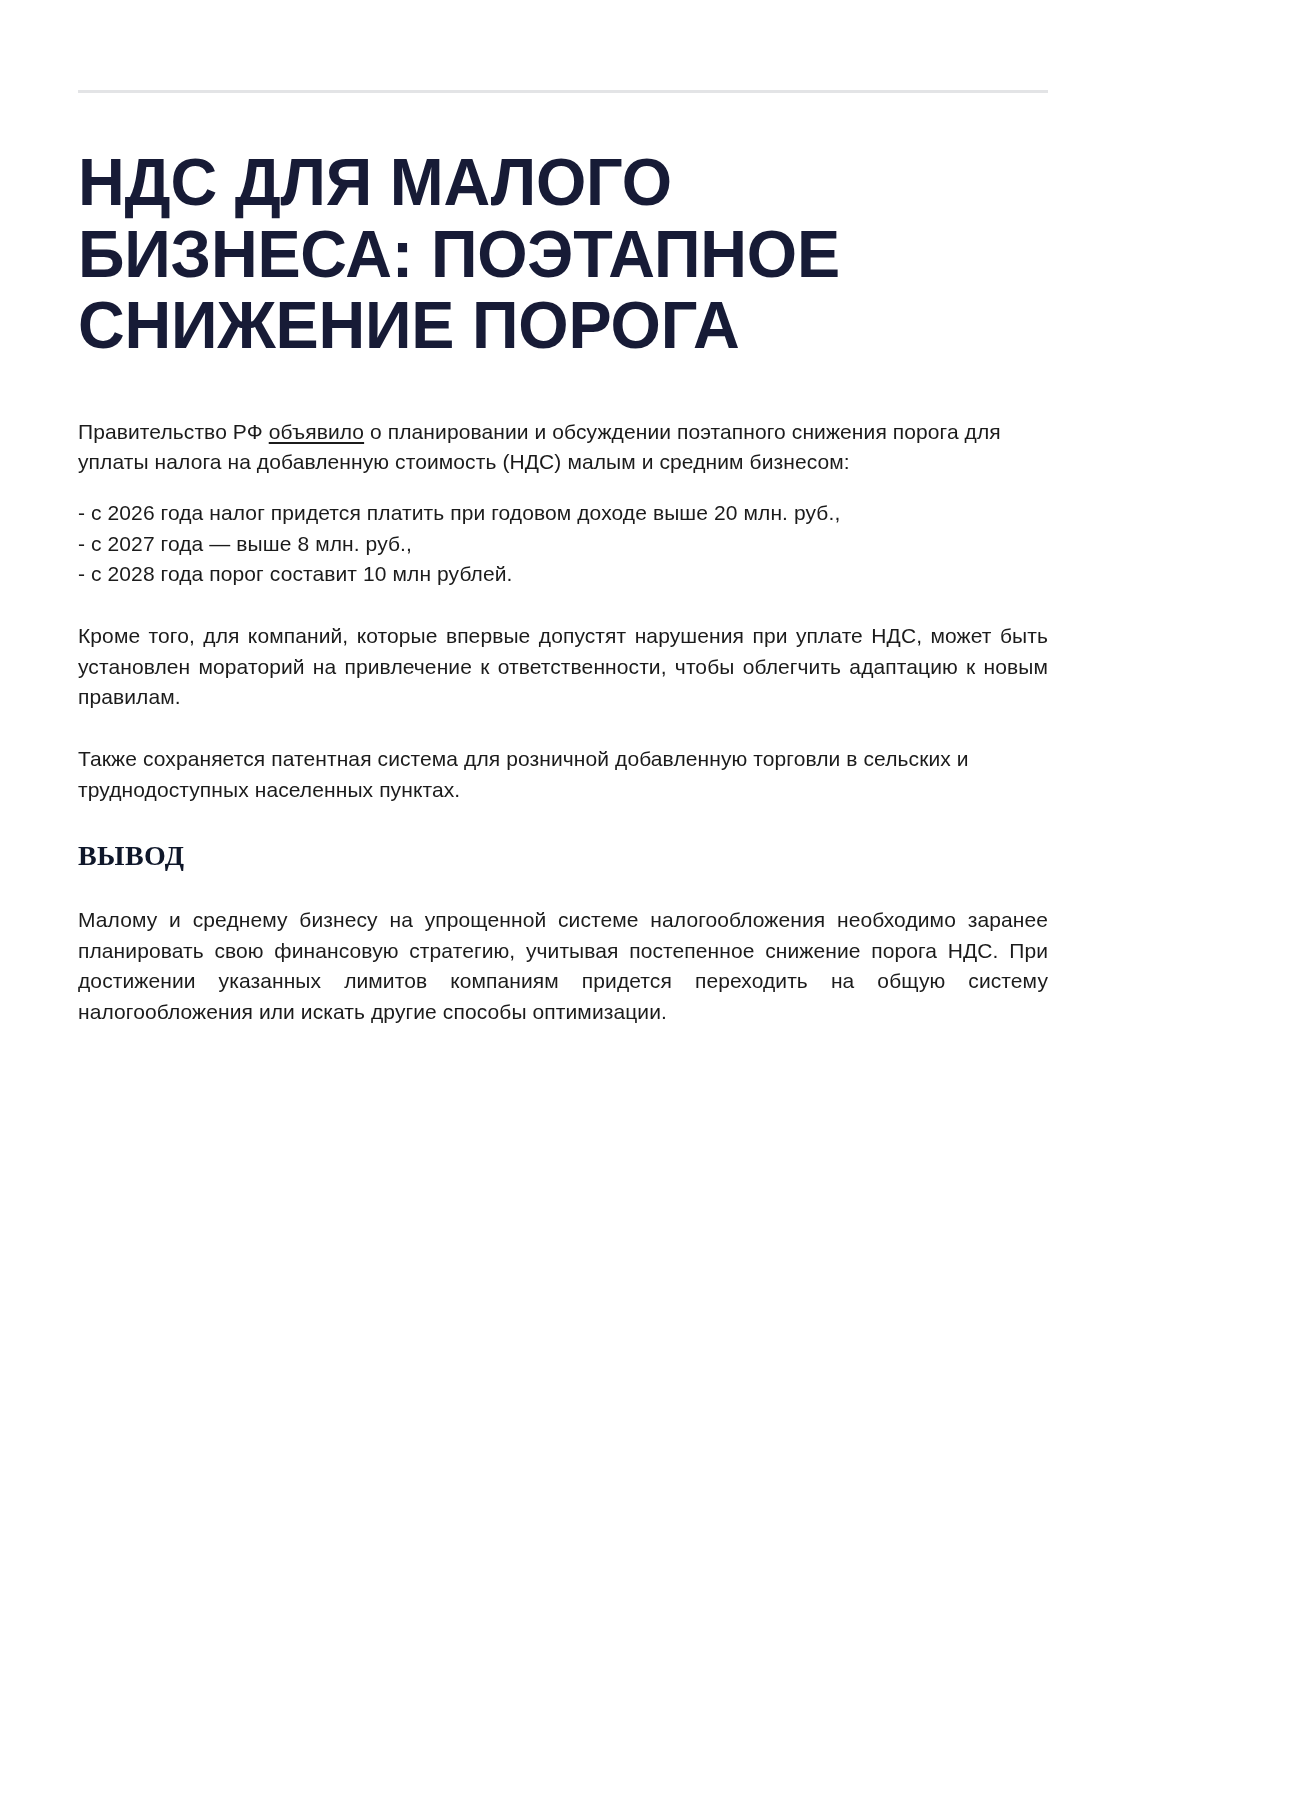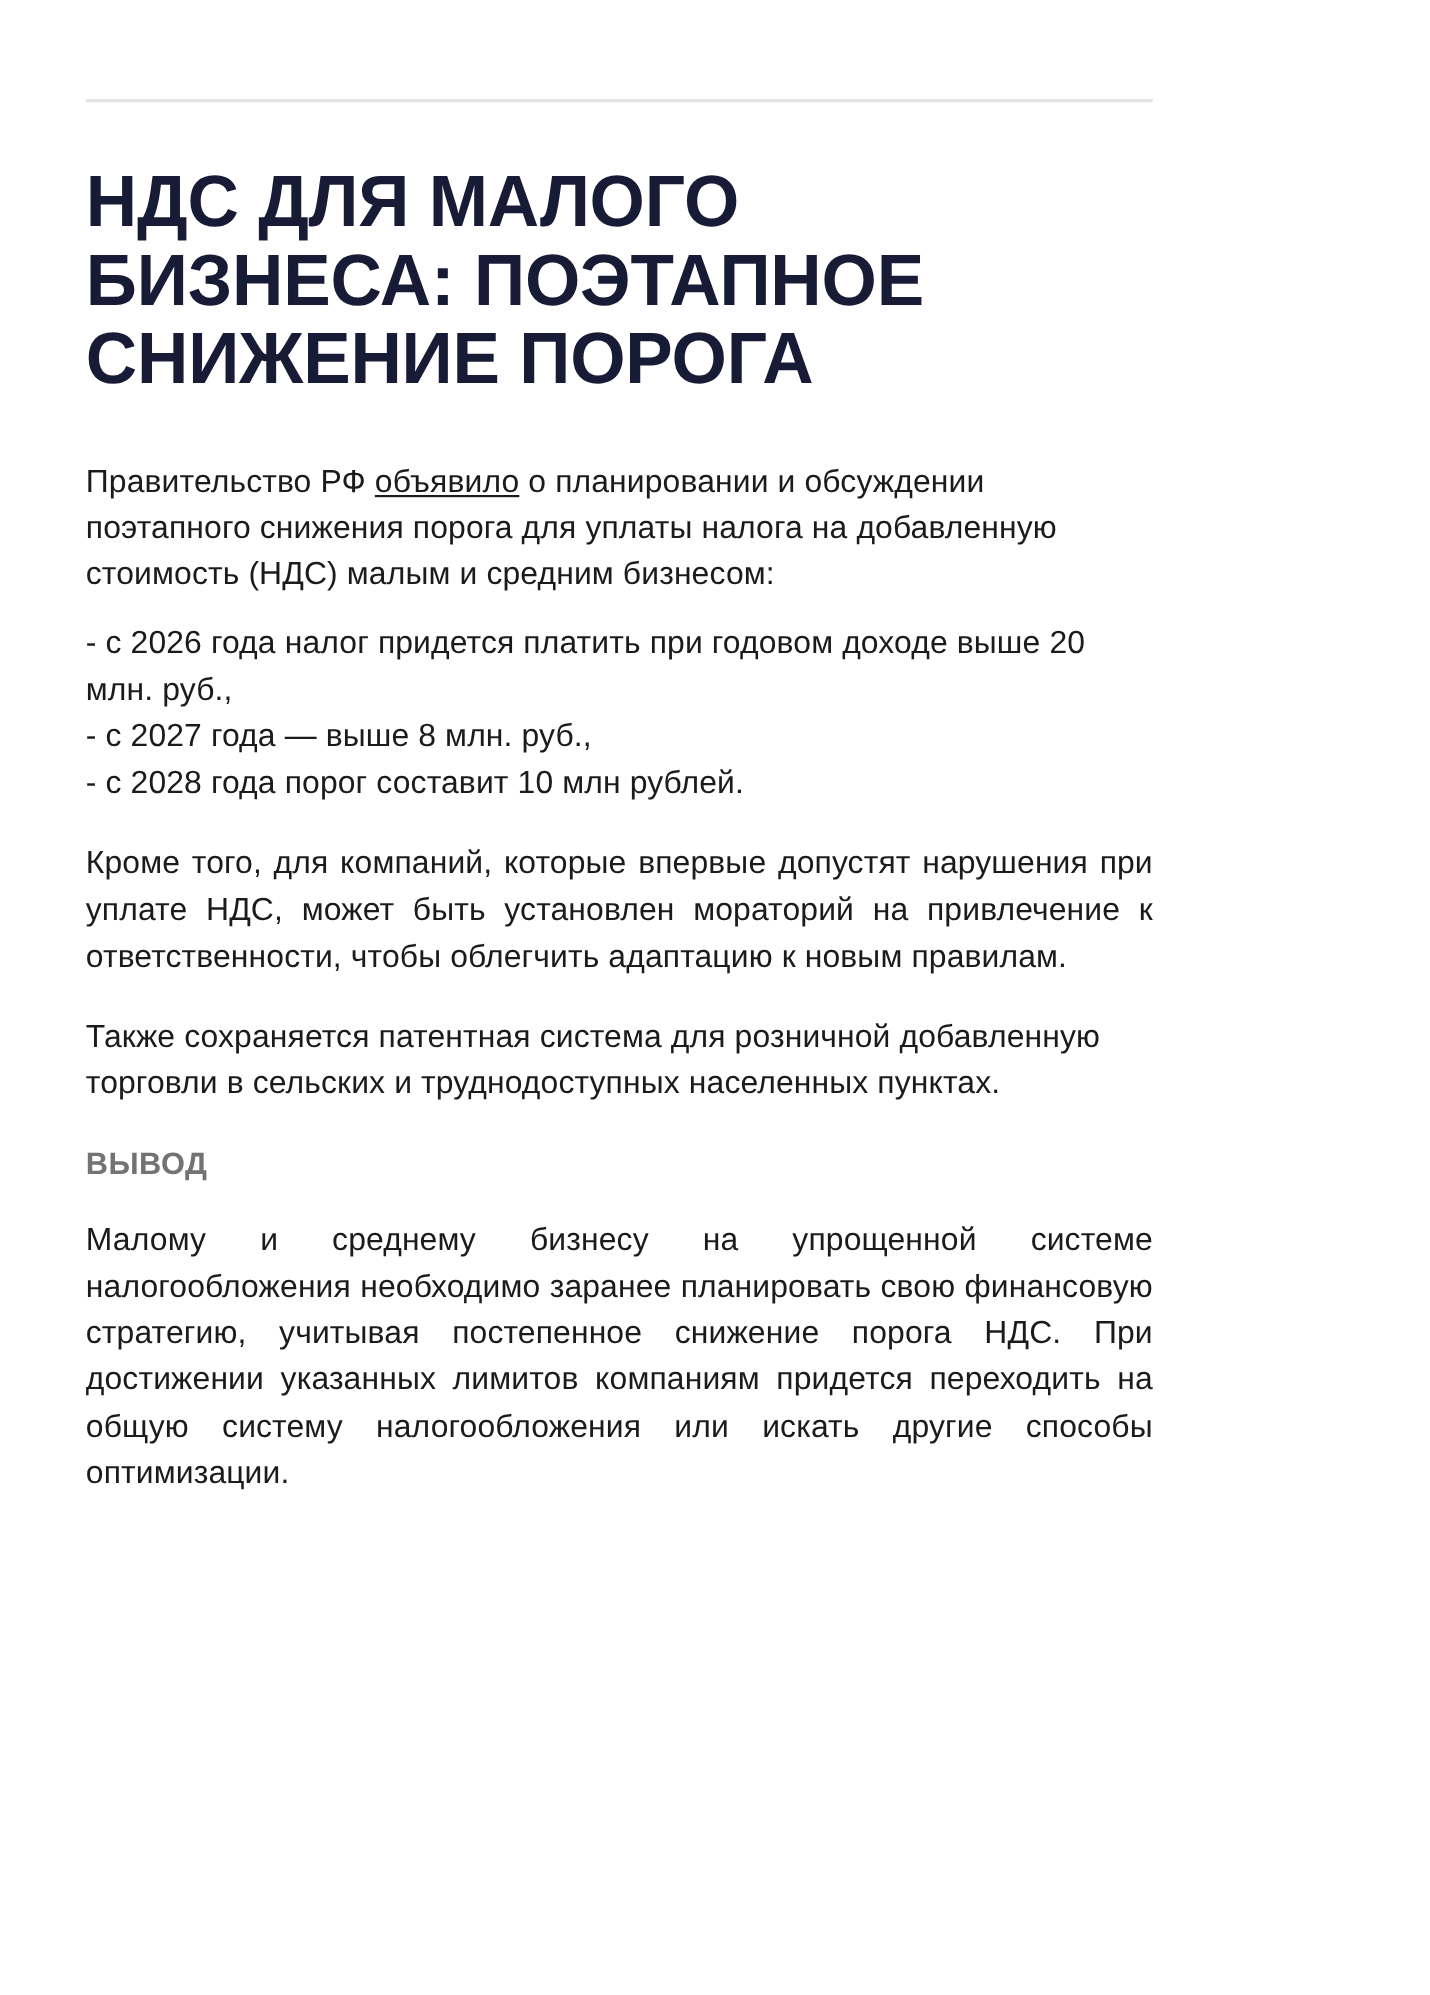--- a/index.html
+++ b/index.html
@@ -69,21 +69,21 @@
     transform: scaleX(0.98);
     transform-origin: left top;
   }
 
   
   .body-block {
     margin-top: 55px;
   }
   p.para, div.para {
     font-family: "Liberation Sans Narrow", "Liberation Sans", "DejaVu Sans", sans-serif;
-    font-size: 29px;
+    font-size: 21px;
     line-height: 1.46;
     color: #1b1b1b;
     margin: 0;
     letter-spacing: 0.1px;
   }
   .para + .para {
     margin-top: 31px;
   }
   .para.justify {
     text-align: justify;
@@ -98,24 +98,24 @@
   }
   a.inline-link {
     color: #1b1b1b;
     text-decoration: underline;
     text-underline-offset: 3px;
     text-decoration-thickness: 1.5px;
   }
 
   
   .subhead {
-    font-family: Liberation Sans, sans-serif;
+    font-family: Liberation Serif, serif;
     font-size: 28px;
     font-weight: 700;
-    color: #737373;
+    color: #0f172a;
     letter-spacing: 0.4px;
     margin: 34px 0 0 0;
     line-height: 1.2;
   }
   .subhead + .para {
     margin-top: 32px;
   }
 </style>
 </head>
 <body>

